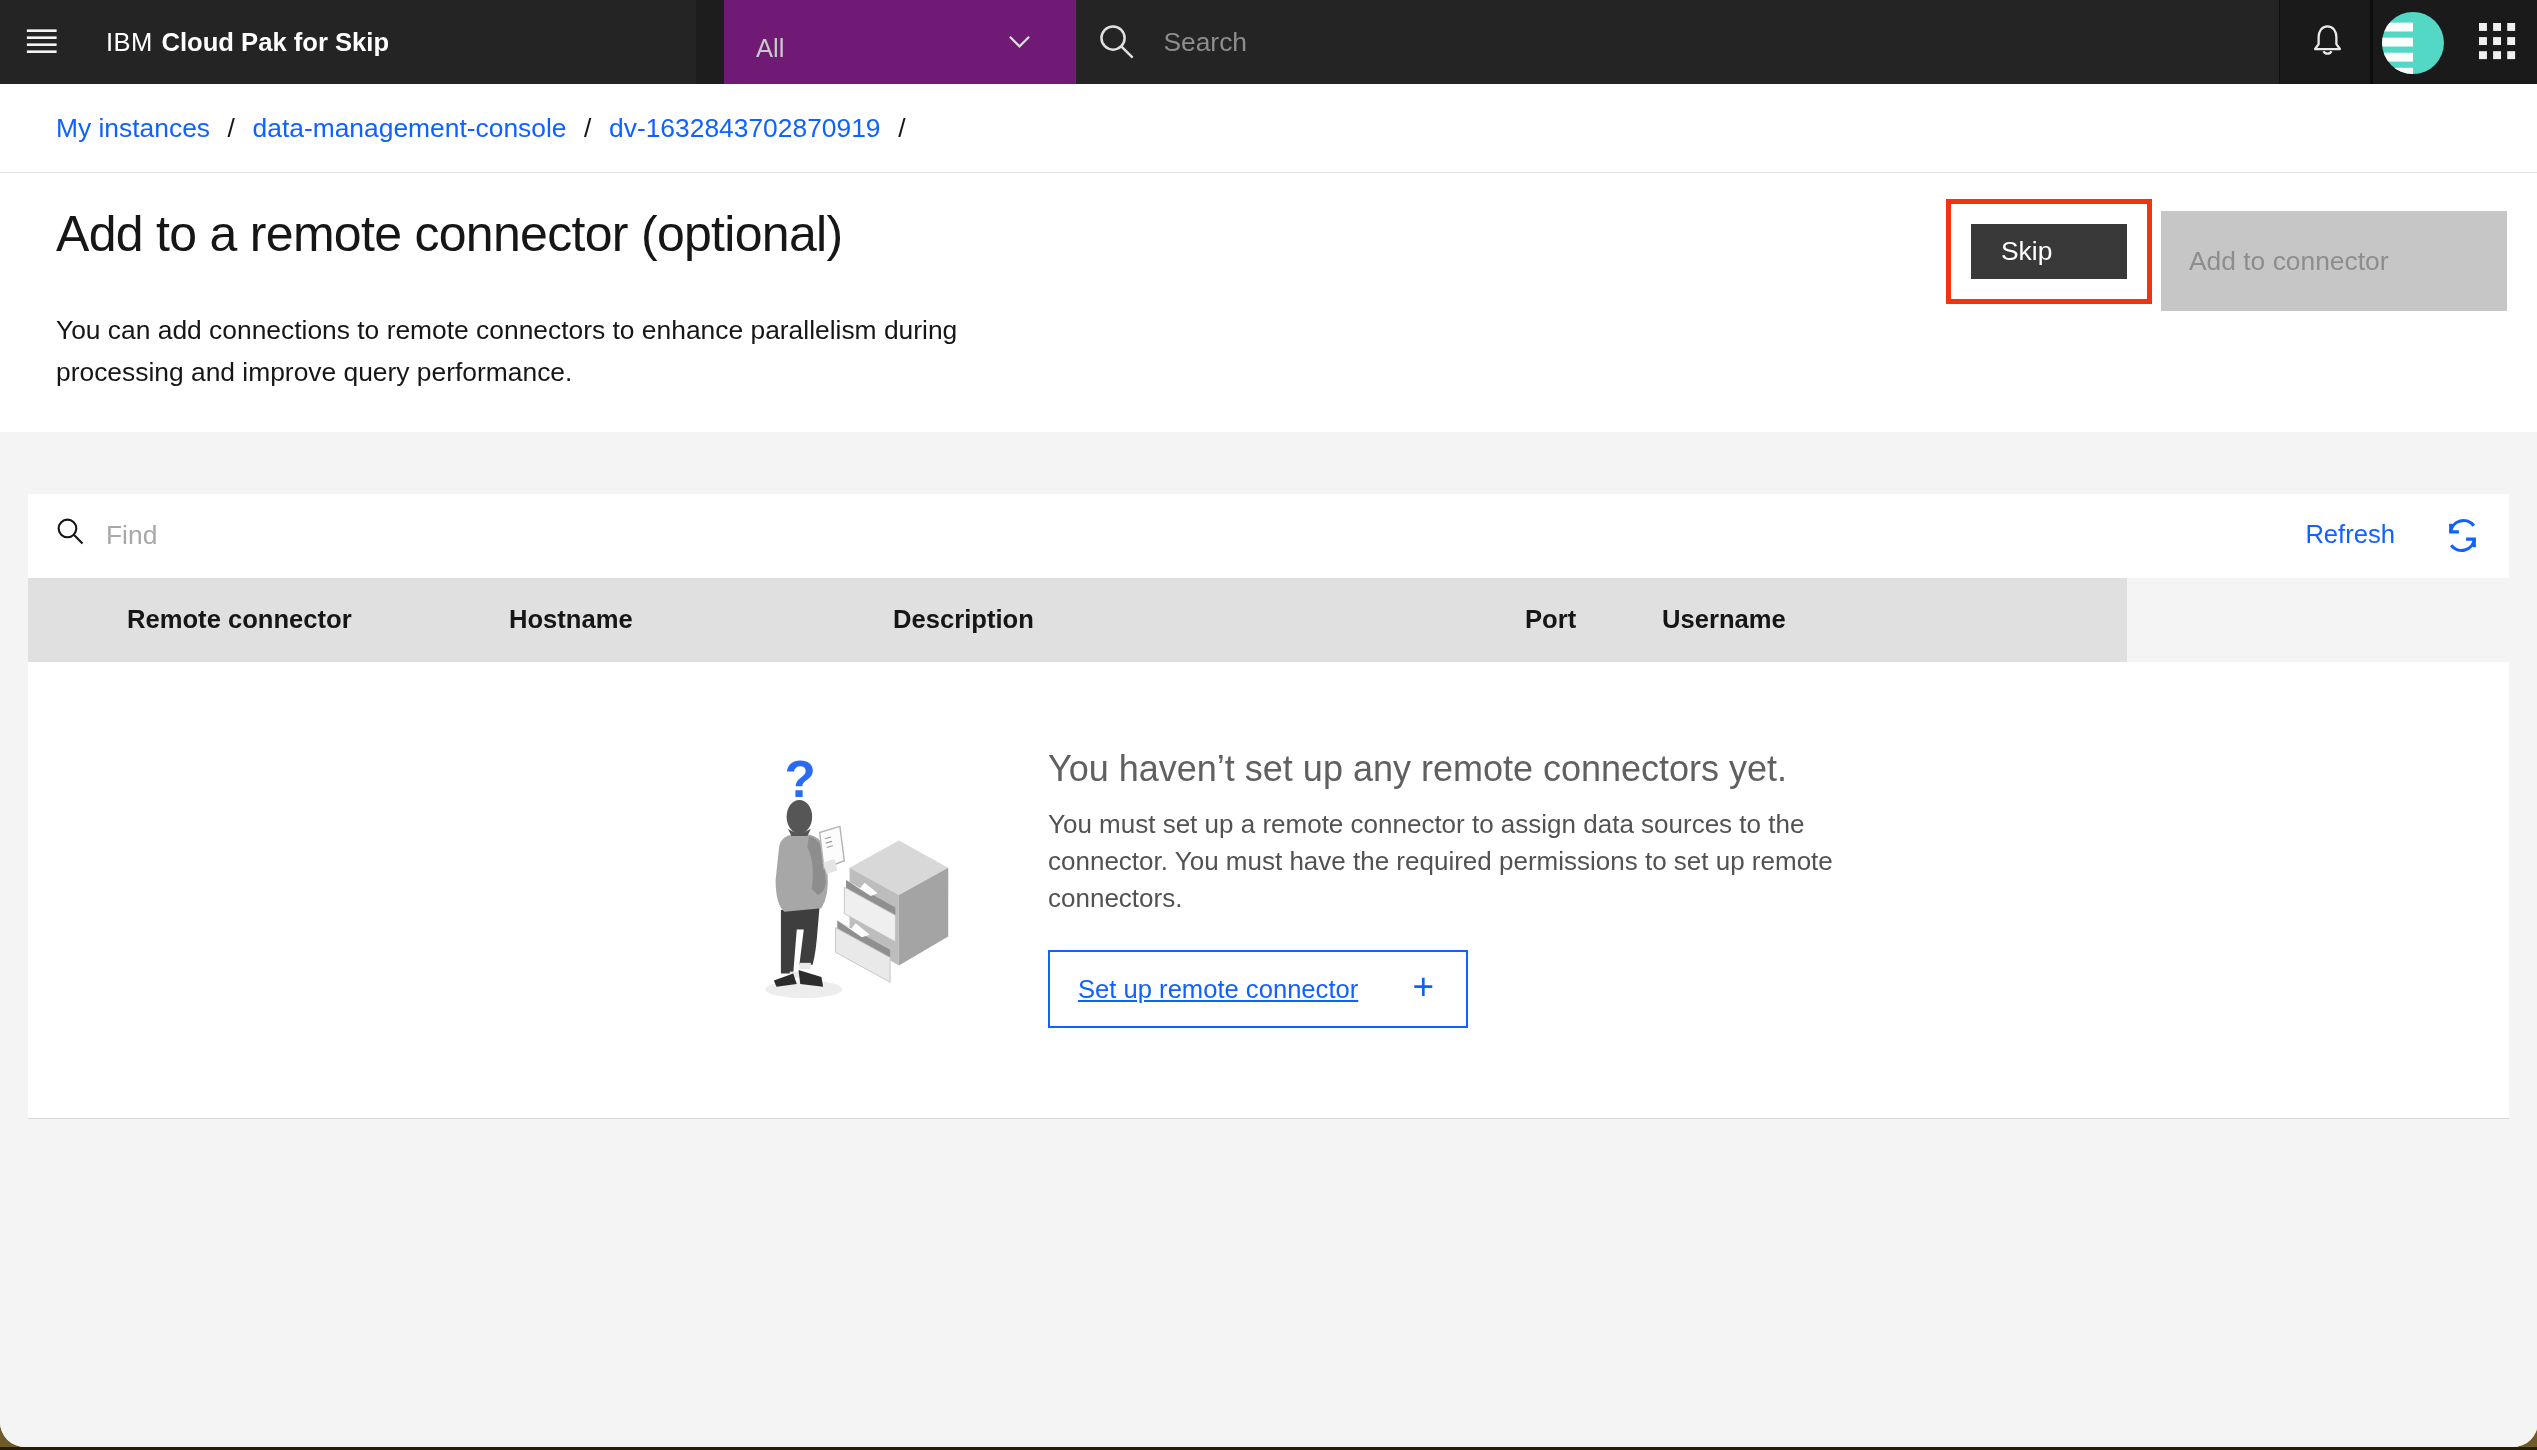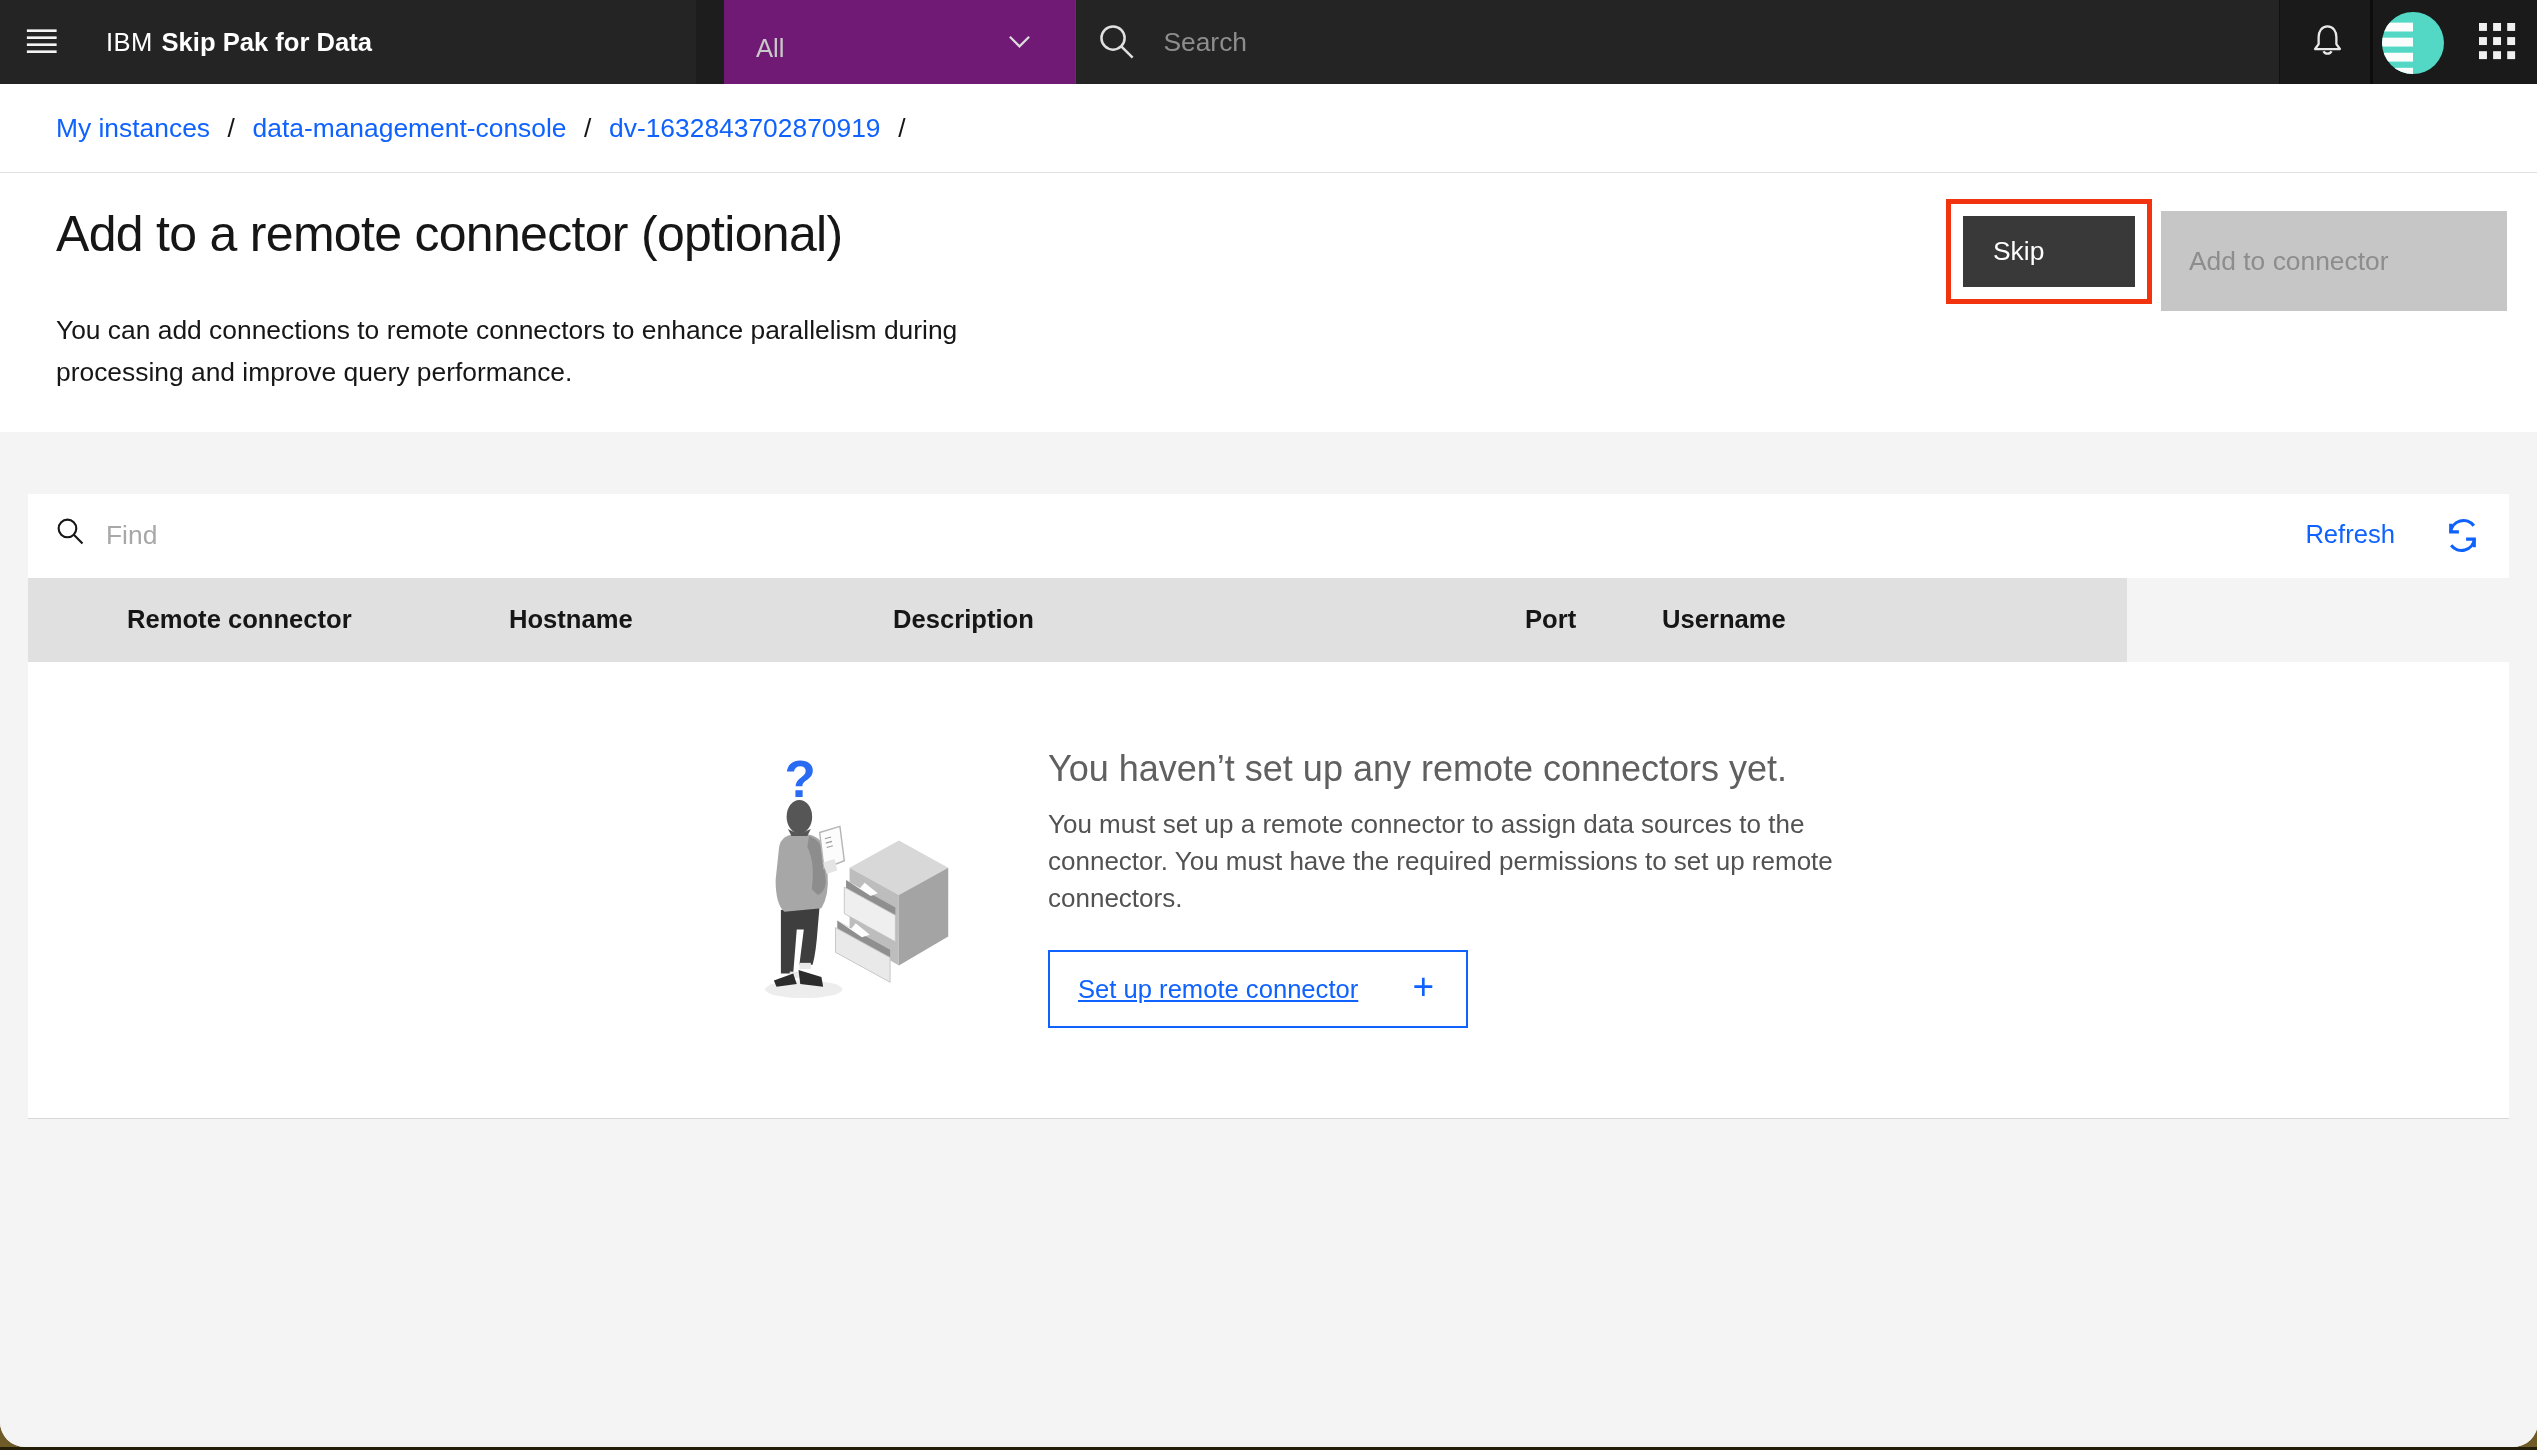--- a/index.html
+++ b/index.html
@@ -49,21 +49,21 @@
   .breadcrumb a { color:#0f62fe; text-decoration:none; cursor:pointer; }
   .breadcrumb .sep { color:#161616; }
 
   
   .page-head { position:absolute; top:173px; left:0; width:2538px; height:259px; background:#fff; }
   .page-title { position:absolute; left:56px; top:32px; font-size:50px; font-weight:400;
                 letter-spacing:-0.7px; color:#161616; }
   .page-desc { position:absolute; left:56px; top:136px; width:1031px; font-size:26.4px; line-height:42px; color:#161616; }
 
   .annotation { position:absolute; left:1946px; top:26.4px; width:206px; height:105px;
-                border:5.3px solid #f1330f; padding:12px; }
+                border:5.3px solid #f1330f; padding:20px; }
   .skip-btn { width:100%; height:100%; background:#393939; color:#fff; border:none; font-size:26.4px;
               display:flex; align-items:center; padding-left:30px; cursor:pointer;
               font-family:"Liberation Sans","DejaVu Sans",sans-serif; }
   .add-btn { position:absolute; left:2161px; top:38px; width:346px; height:100px; background:#c6c6c6;
              color:#8d8d8d; border:none; font-size:26.4px; display:flex; align-items:center;
              padding-left:28px; cursor:not-allowed;
              font-family:"Liberation Sans","DejaVu Sans",sans-serif; }
 
   
   .content { position:absolute; top:432px; left:0; width:2538px; height:1015px; background:#f4f4f4; }
@@ -107,21 +107,21 @@
         <g fill="#f4f4f4">
           <rect x="1" y="5" width="34" height="3"></rect>
           <rect x="1" y="13" width="34" height="3"></rect>
           <rect x="1" y="21" width="34" height="3"></rect>
           <rect x="1" y="29" width="34" height="3"></rect>
         </g>
       </svg>
     </div>
     <div class="brand">
       <span class="prefix">IBM</span>
-      <span class="name">Skip Pak for Data</span>
+      <span class="name">Cloud Pak for Skip</span>
     </div>
 
     <div class="scope-gap"></div>
 
     <div class="scope">
       <span class="scope-label">All</span>
       <span class="chev">
         <svg width="23" height="14" viewBox="0 0 26 16">
           <polyline points="2,2 13,13 24,2" fill="none" stroke="#dcdcdc" stroke-width="2.5"></polyline>
         </svg>

